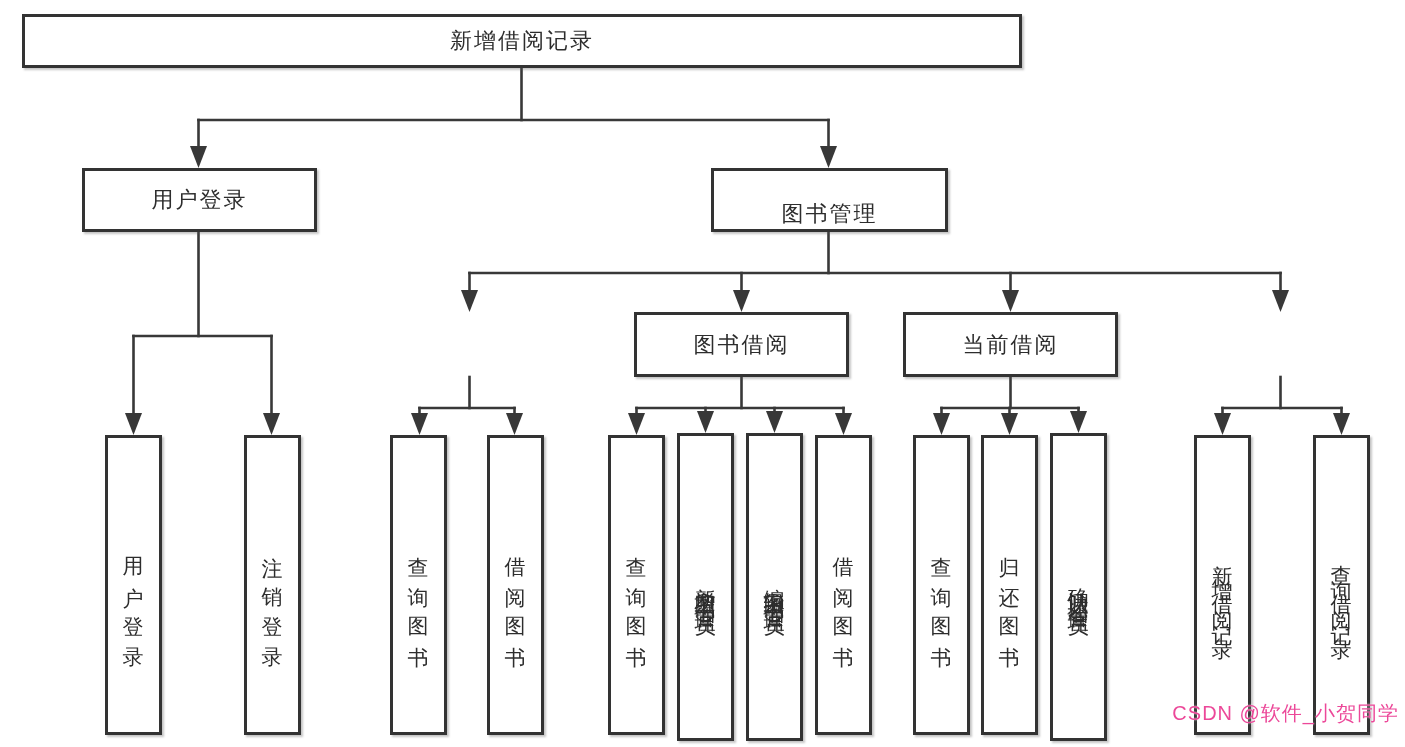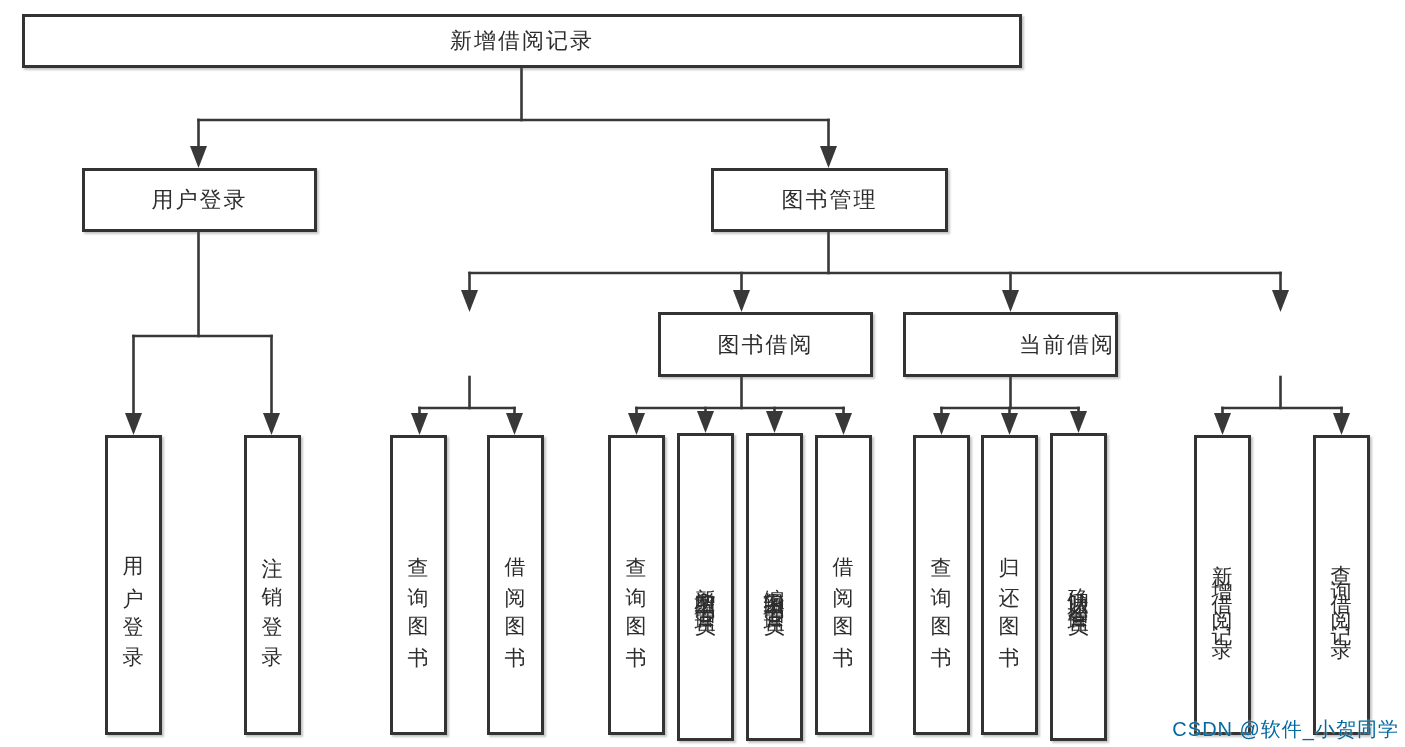--- a/index.html
+++ b/index.html
@@ -44,24 +44,24 @@
     font-size: 21px;
     line-height: 1;
   }
   .v4 { letter-spacing: 30px; padding-top: 30px; }
   .v6 { letter-spacing: 15px; padding-top: 15px; }
   .v9 { letter-spacing: 4px;  padding-top: 4px; }
 
   
   .n-root  { left: 22px;   top: 14px;  width: 1000px; height: 54px; }
   .n-login { left: 82px;   top: 168px; width: 235px;  height: 64px; }
-  .n-mgmt  { left: 711px;  top: 168px; width: 237px;  height: 64px; }
+  .n-mgmt  { left: 711px;  top: 168px; width: 237px;  height: 64px; align-items: flex-end; }
   .n-l3a   { left: 362px;  top: 312px; width: 215px;  height: 65px; }
-  .n-l3b   { left: 658px;  top: 312px; width: 215px;  height: 65px; }
-  .n-l3c   { left: 903px;  top: 312px; width: 215px;  height: 65px; justify-content: flex-end; }
+  .n-l3b   { left: 634px;  top: 312px; width: 215px;  height: 65px; }
+  .n-l3c   { left: 903px;  top: 312px; width: 215px;  height: 65px; }
   .n-l3d   { left: 1172px; top: 312px; width: 215px;  height: 65px; }
 
   .leaf  { width: 57px; top: 435px; height: 300px; }
   .leafL { width: 57px; top: 433px; height: 308px; }
   .n-A { left: 105px; }
   .n-B { left: 244px; }
   .n-C { left: 390px; }
   .n-D { left: 487px; }
   .n-E { left: 608px; }
   .n-F { left: 677px; }
@@ -69,24 +69,24 @@
   .n-H { left: 815px; }
   .n-I { left: 913px; }
   .n-J { left: 981px; }
   .n-K { left: 1050px; }
   .n-L { left: 1194px; }
   .n-M { left: 1313px; }
 
   #watermark {
     position: absolute;
     right: 6px;
-    bottom: 4px;
+    bottom: 20px;
     z-index: 10;
     font-size: 20px;
-    color: #0369a1;
+    color: #ec4899;
     letter-spacing: 1px;
     text-shadow: 0 0 2px rgba(255,255,255,0.9);
     white-space: nowrap;
   }
 </style>
 </head>
 <body>
 
 <div id="canvas">
 

